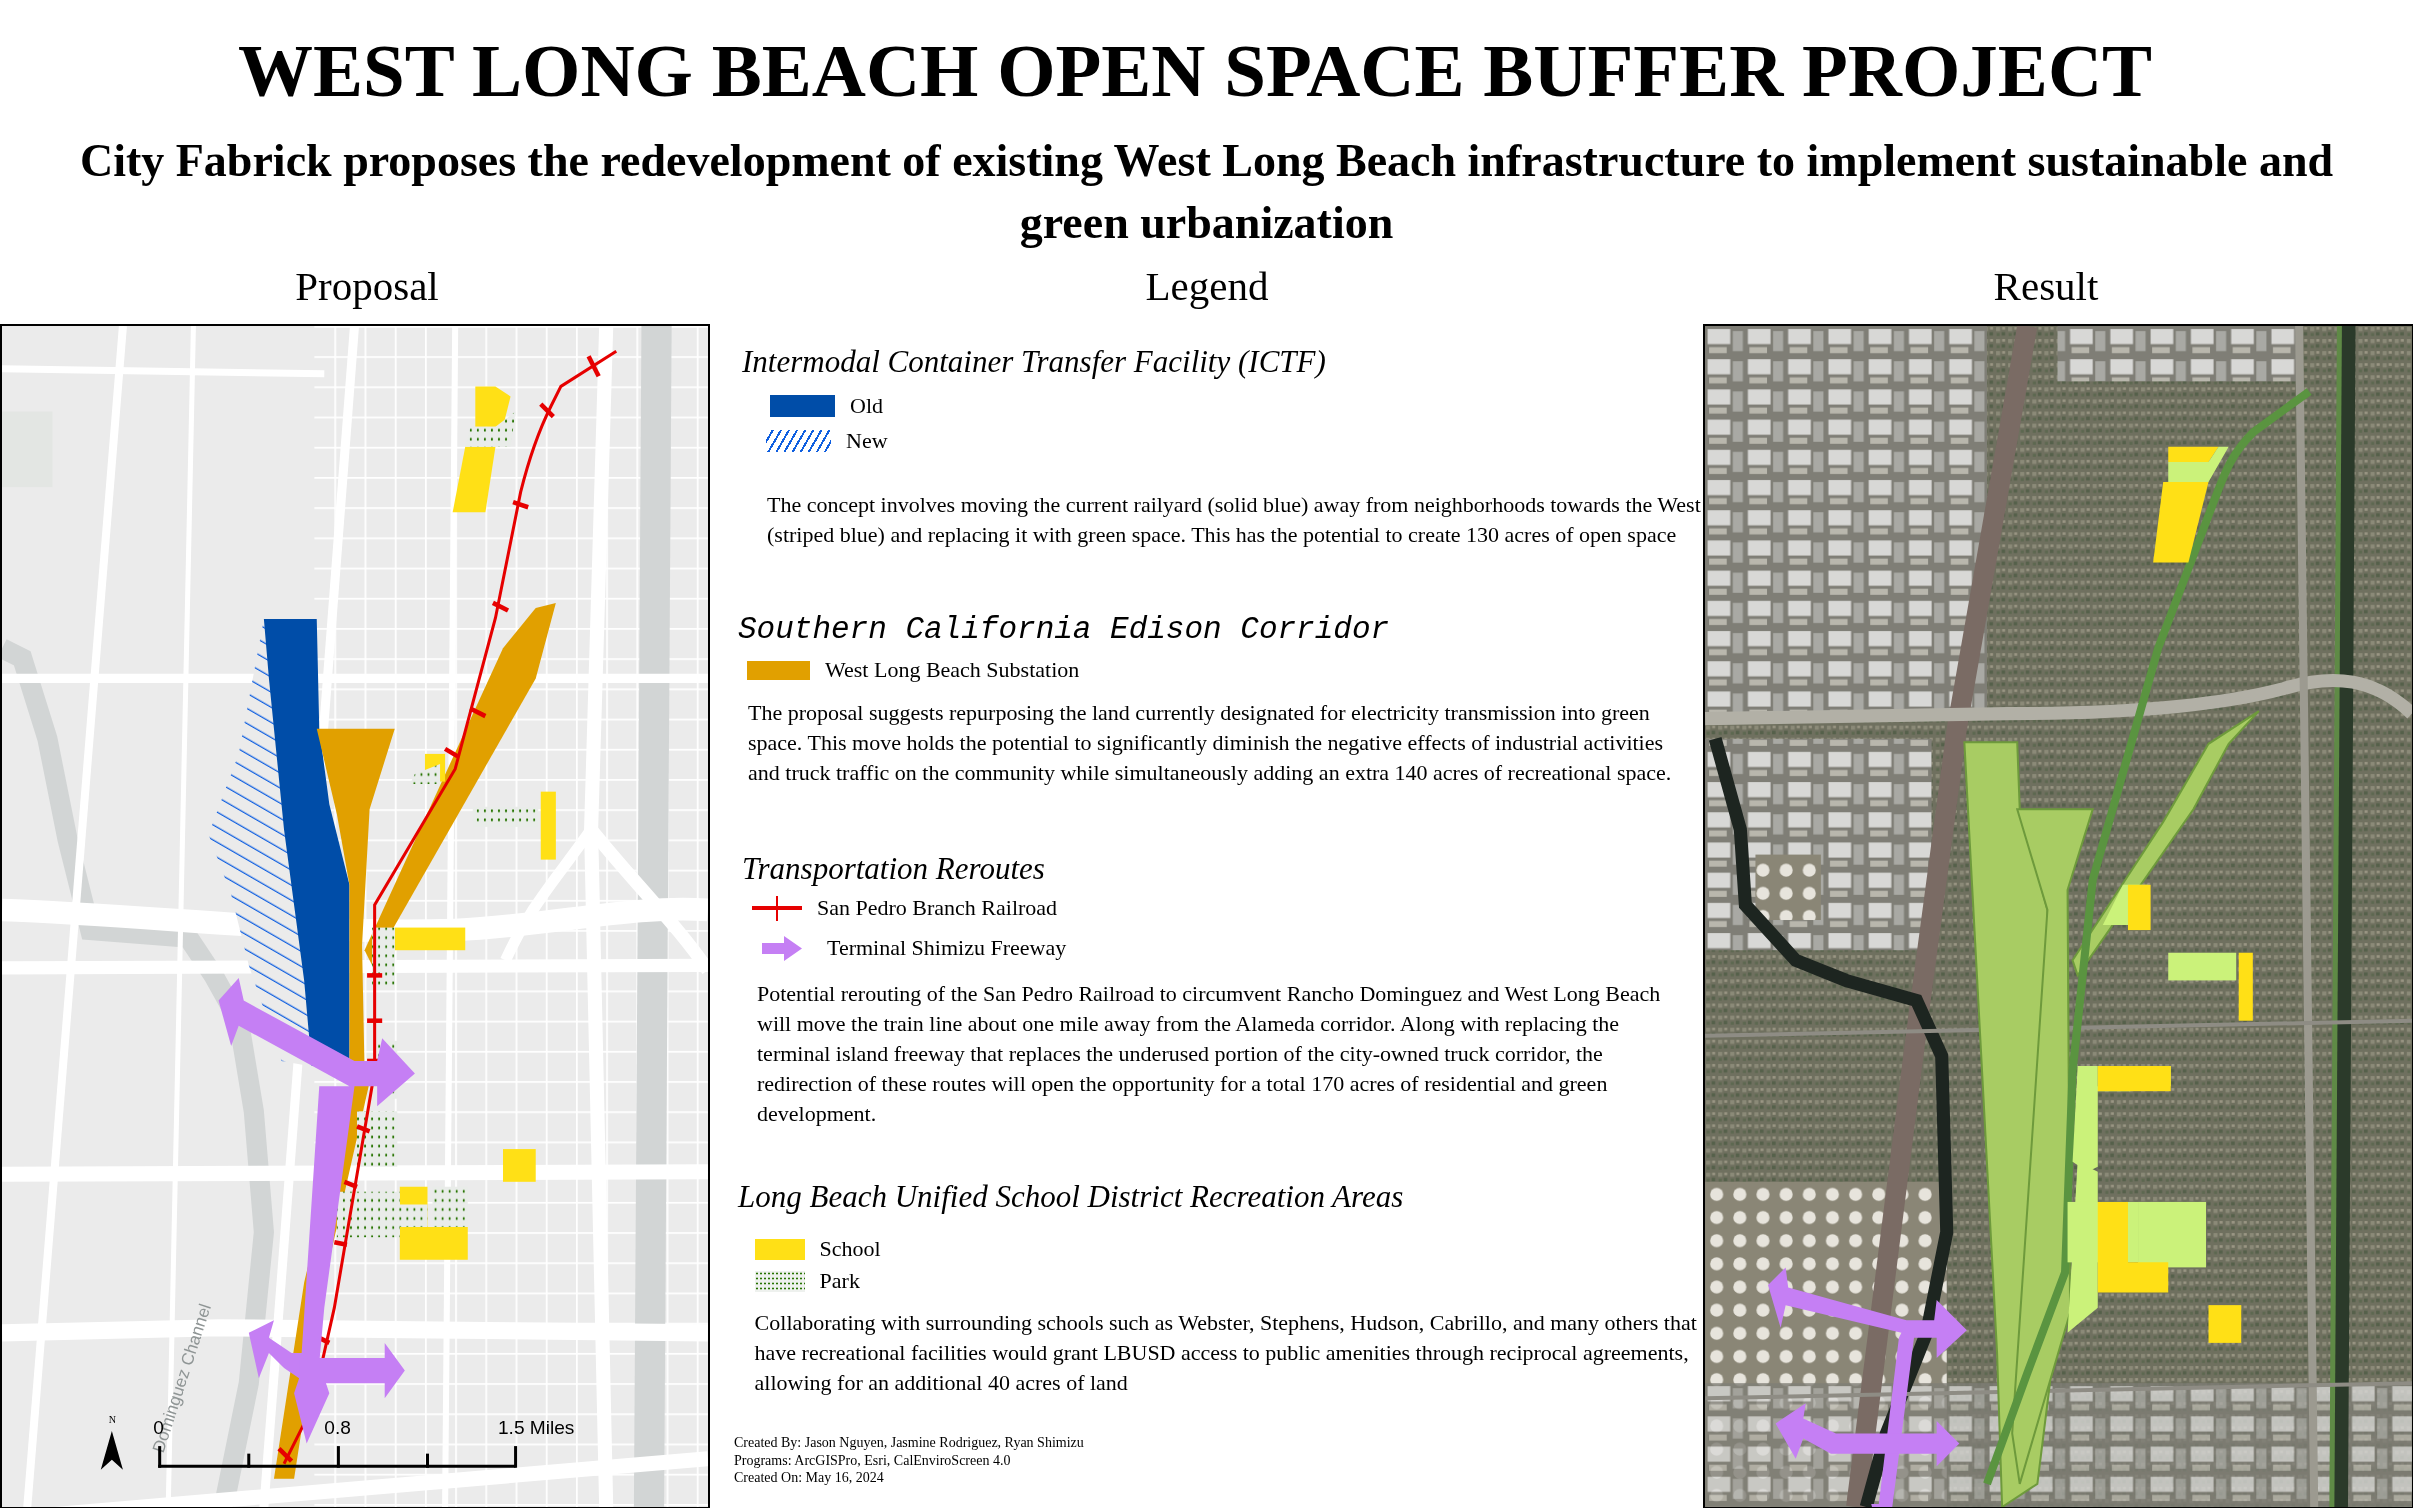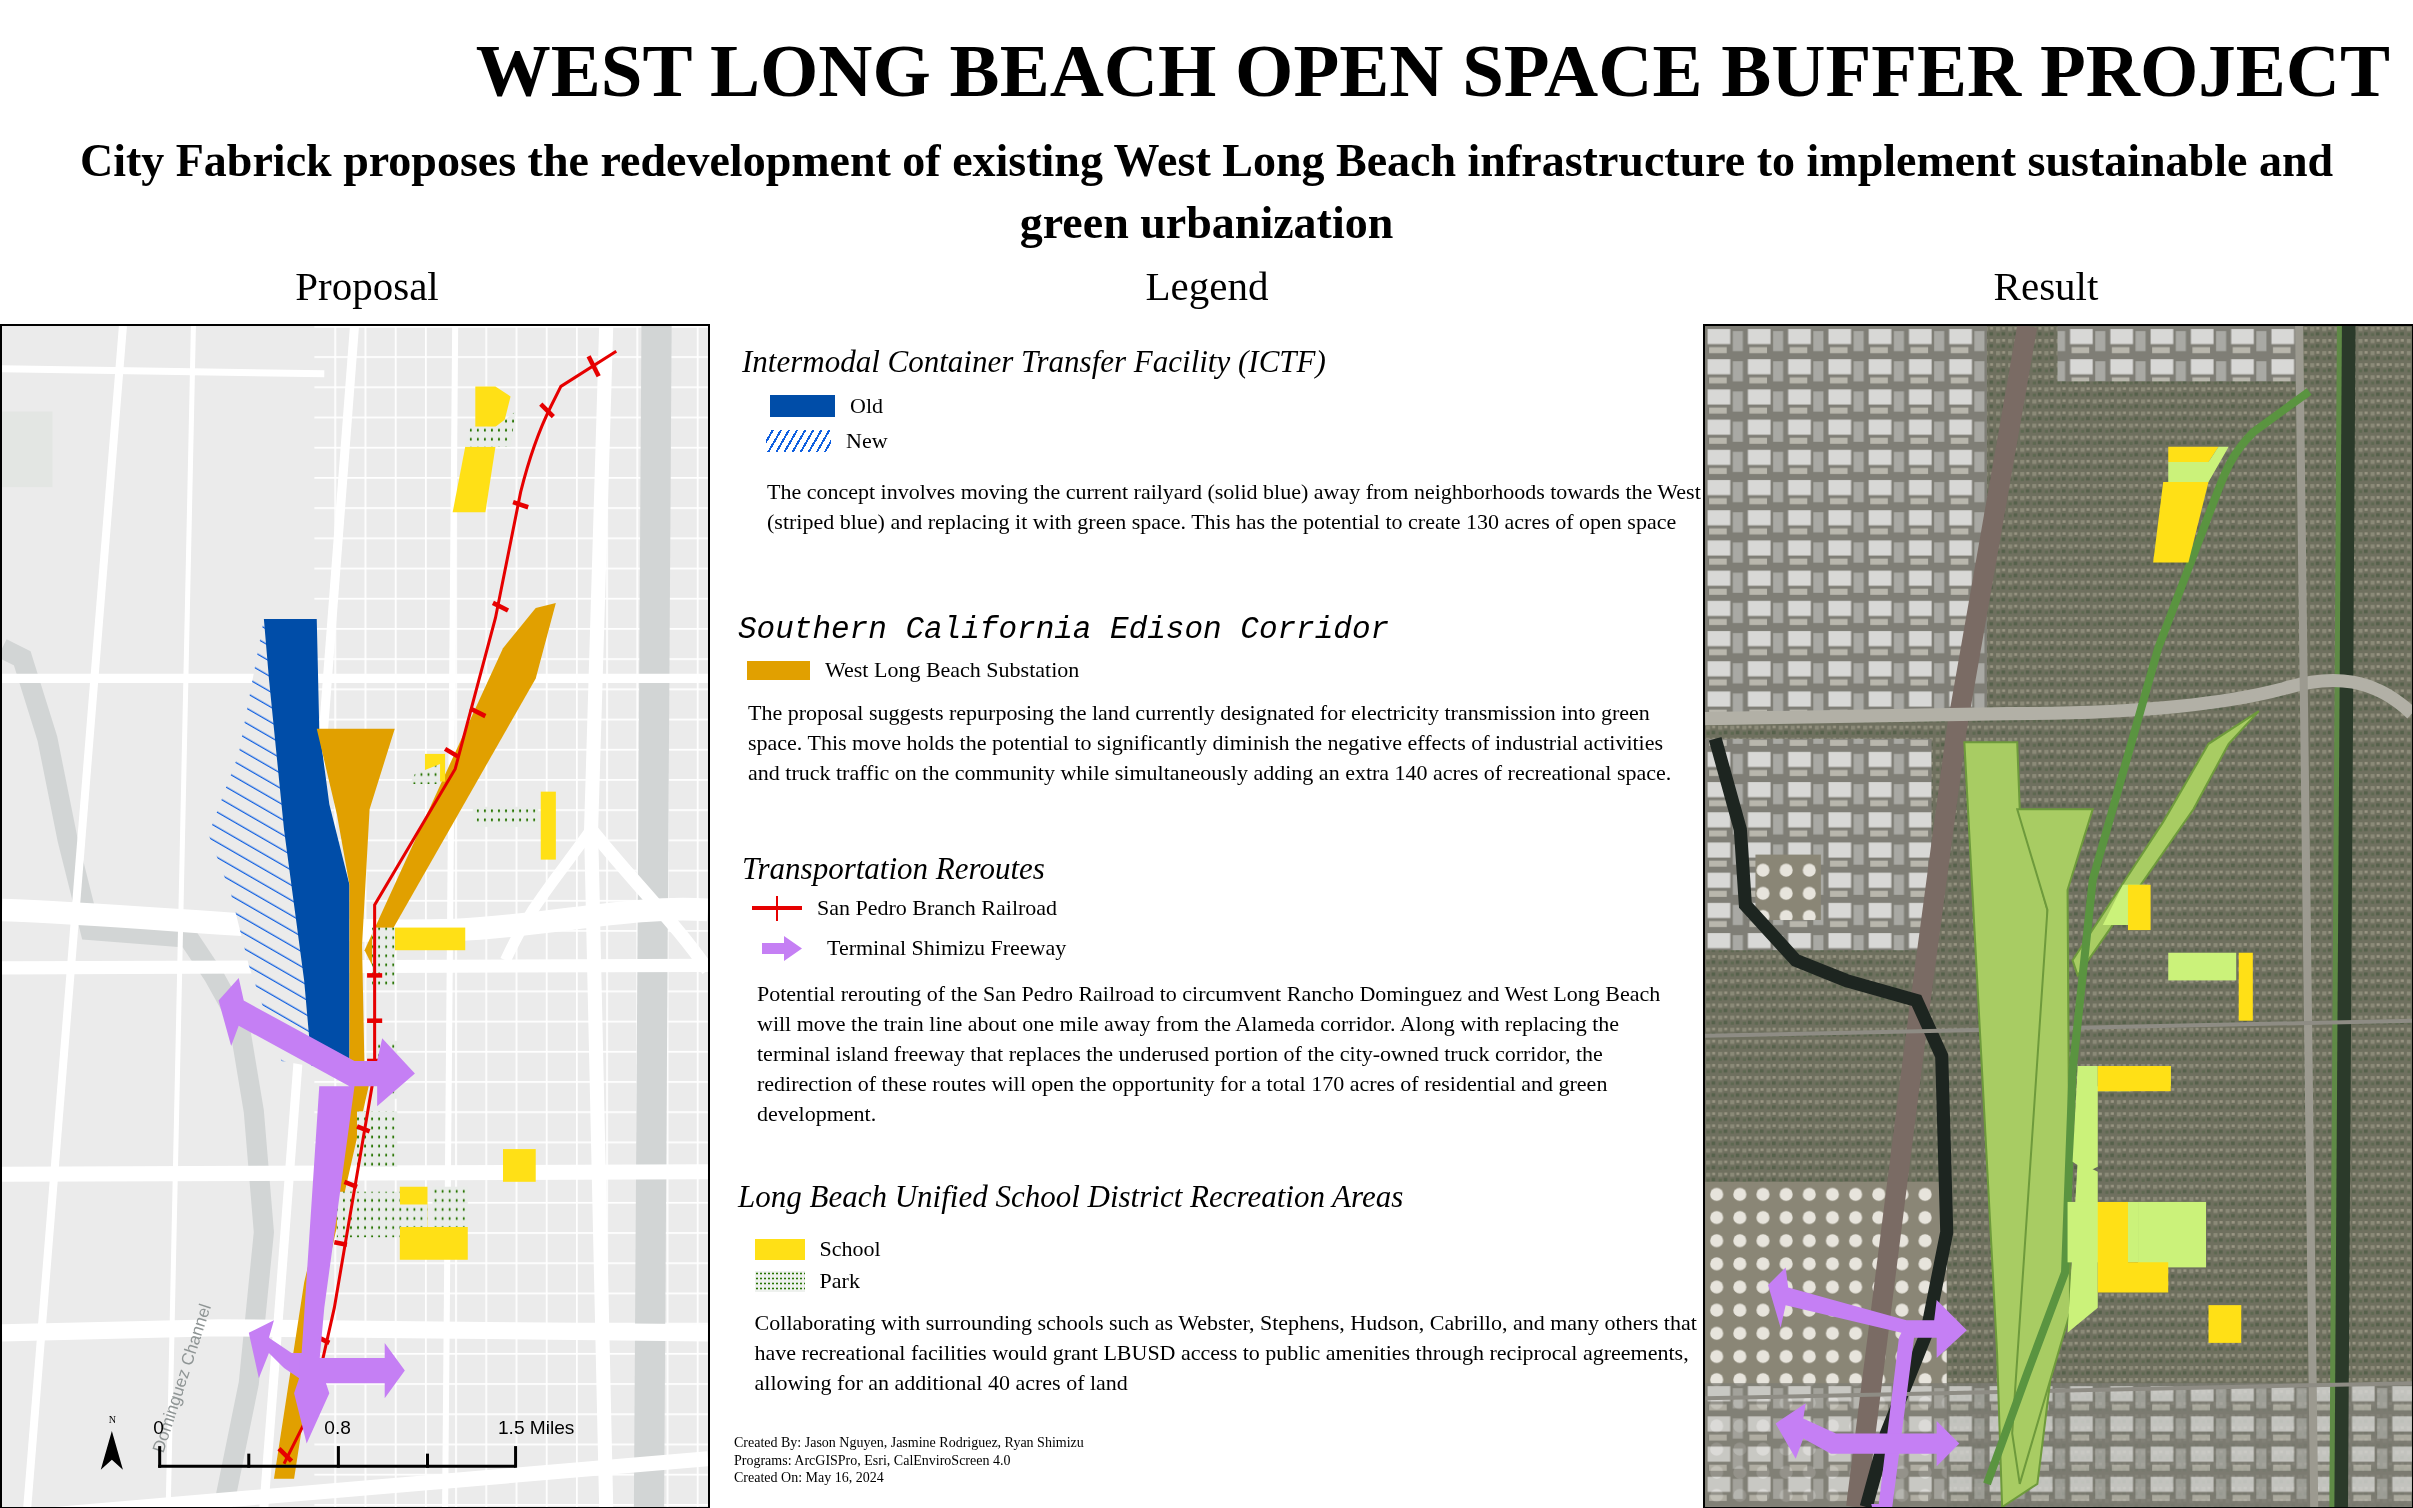--- a/index.html
+++ b/index.html
@@ -1,17 +1,17 @@
 <!DOCTYPE html>
 <html style="font-size:8px"><head>
 <meta charset="utf-8">
 <style>
   html, body { margin:0; padding:0; background:#ffffff; }
   body { width:2413px; height:1508px; position:relative; overflow:hidden; font-family:"Liberation Serif", serif; color:#000; }
-  .title { position:absolute; left:0; width:2390px; top:31px; text-align:right; font-weight:bold; font-size:75px; line-height:80px; letter-spacing:0px; }
+  .title { position:absolute; left:0; width:2390px; top:31px; text-align:center; font-weight:bold; font-size:75px; line-height:80px; letter-spacing:0px; }
   .subtitle { position:absolute; left:40px; width:2333px; top:130px; text-align:center; font-weight:bold; font-size:46px; line-height:62px; }
   .col-head { position:absolute; top:261px; font-size:41px; line-height:50px; text-align:center; }
   .map-frame { position:absolute; border:2.5px solid #000; box-sizing:border-box; overflow:hidden; }
   #proposal-map { left:0; top:324px; width:710px; height:1185px; background:#ebebeb; }
   #result-map { left:1703px; top:324px; width:711px; height:1185px; background:#6b6b5e; }
   .map-frame svg { position:absolute; left:0; top:0; width:100%; height:100%; }
   .legend { position:absolute; left:724px; top:332px; width:970px; height:1177px;margin-left:8px; }
   .lg-section { position:absolute; left:0; width:970px; }
   .lg-head { font-style:italic; font-size:31px; line-height:40px; white-space:nowrap; }
   .lg-item { position:absolute; display:flex; align-items:center; font-size:22px; line-height:28px; white-space:nowrap; }
@@ -144,21 +144,21 @@
   <div class="lg-section" style="top:10px;">
     <div class="lg-head" style="position:absolute;left:10px;top:0;">Intermodal Container Transfer Facility (ICTF)</div>
     <div class="lg-item" style="left:38px;top:50px;">
       <span class="swatch" style="width:65px;height:22.6px;background:#004DA8;"></span>
       <span>Old</span>
     </div>
     <div class="lg-item" style="left:34px;top:85px;">
       <span class="swatch" style="width:65px;height:22.6px;background:repeating-linear-gradient(120deg,#ffffff 0 5px,#0F5FE0 5px 7px);"></span>
       <span>New</span>
     </div>
-    <div class="lg-body" style="left:35px;top:135px;width:935px;">The concept involves moving the current railyard (solid blue) away from neighborhoods towards the West (striped blue) and replacing it with green space. This has the potential to create 130 acres of open space</div>
+    <div class="lg-body" style="left:35px;top:148px;width:935px;">The concept involves moving the current railyard (solid blue) away from neighborhoods towards the West (striped blue) and replacing it with green space. This has the potential to create 130 acres of open space</div>
   </div>
 
   <div class="lg-section" style="top:278px;">
     <div class="lg-head" style="position:absolute;left:6px;top:0;font-family:Liberation Mono, monospace;">Southern California Edison Corridor</div>
     <div class="lg-item" style="left:15px;top:46px;text-align:center;">
       <span class="swatch" style="width:63px;height:19px;background:#E1A000;"></span>
       <span>West Long Beach Substation</span>
     </div>
     <div class="lg-body" style="left:16px;top:88px;width:935px;">The proposal suggests repurposing the land currently designated for electricity transmission into green space. This move holds the potential to significantly diminish the negative effects of industrial activities and truck traffic on the community while simultaneously adding an extra 140 acres of recreational space.</div>
   </div>

